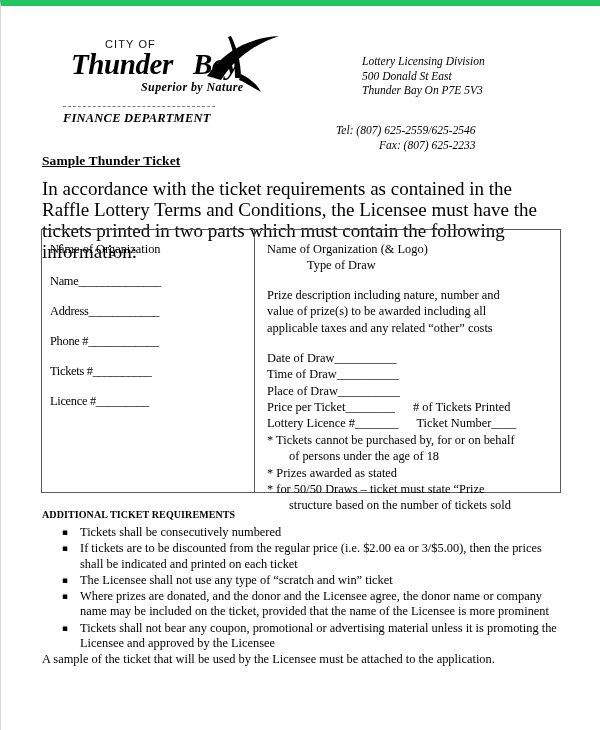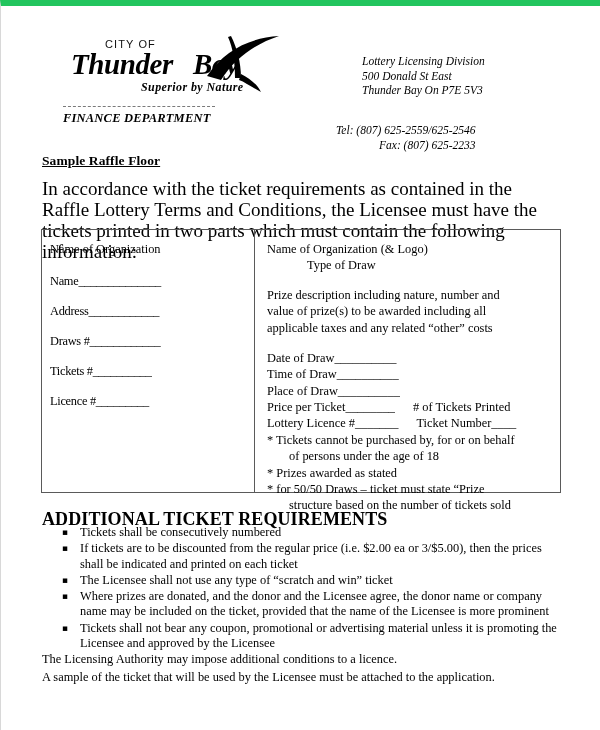--- a/index.html
+++ b/index.html
@@ -202,21 +202,21 @@
     white-space: nowrap;
   }
   .star-item { display: block; padding-left: 11px; text-indent: -11px; }
   .star-item .cont { display: block; padding-left: 11px; text-indent: 0; }
 
   
   #req-heading {
     position: absolute;
     left: 41px;
     top: 503px;
-    font-size: 18px;
+    font-size: 10px;
     font-weight: bold;
     letter-spacing: 0.1px;
   }
   #req-list {
     position: absolute;
     left: 61px;
     top: 519px;
     width: 495px;
     font-size: 12.4px;
     line-height: 15.3px;
@@ -274,30 +274,30 @@
       <div>500 Donald St East</div>
       <div>Thunder Bay On P7E 5V3</div>
     </div>
 
     <div id="contact-block">
       <span>Tel: (807) 625-2559/625-2546</span>
       <span class="fax-line">Fax: (807) 625-2233</span>
     </div>
   </div>
 
-  <div id="doc-title">Sample Raffle Floor</div>
+  <div id="doc-title">Sample Thunder Ticket</div>
   <div id="intro">In accordance with the ticket requirements as contained in the Raffle Lottery Terms and  Conditions, the Licensee must have the tickets printed in two parts which must contain the following information:</div>
 
   <div id="ticket-table">
 
     <div id="ticket-left">
       <div class="tl-row">Name of Organization</div>
       <div class="tl-row blank">Name______________</div>
       <div class="tl-row blank">Address____________</div>
-      <div class="tl-row blank">Draws #____________</div>
+      <div class="tl-row blank">Phone #____________</div>
       <div class="tl-row blank">Tickets #__________</div>
       <div class="tl-row blank">Licence #_________</div>
     </div>
 
     <div id="ticket-right">
       <div class="tr-head">
         <span>Name of Organization (&amp; Logo)</span>
         <span class="indented">Type of Draw</span>
       </div>
 
@@ -342,17 +342,16 @@
       <span class="req-bullet">▪</span>
       <span class="req-text">Where prizes are donated, and the donor and the Licensee agree, the donor name or company name may be included on the ticket, provided that the name of the Licensee is more prominent</span>
     </div>
     <div class="req-item">
       <span class="req-bullet">▪</span>
       <span class="req-text">Tickets shall not bear any coupon, promotional or advertising material unless it is promoting the Licensee and approved by the Licensee</span>
     </div>
   </div>
 
   <div id="closing">
-    <span class="line">The Licensing Authority may impose additional conditions to a licence.</span>
     <span class="line">A sample of the ticket that will be used by the Licensee must be attached to the application.</span>
   </div>
 
 </div>
 
 </body></html>

